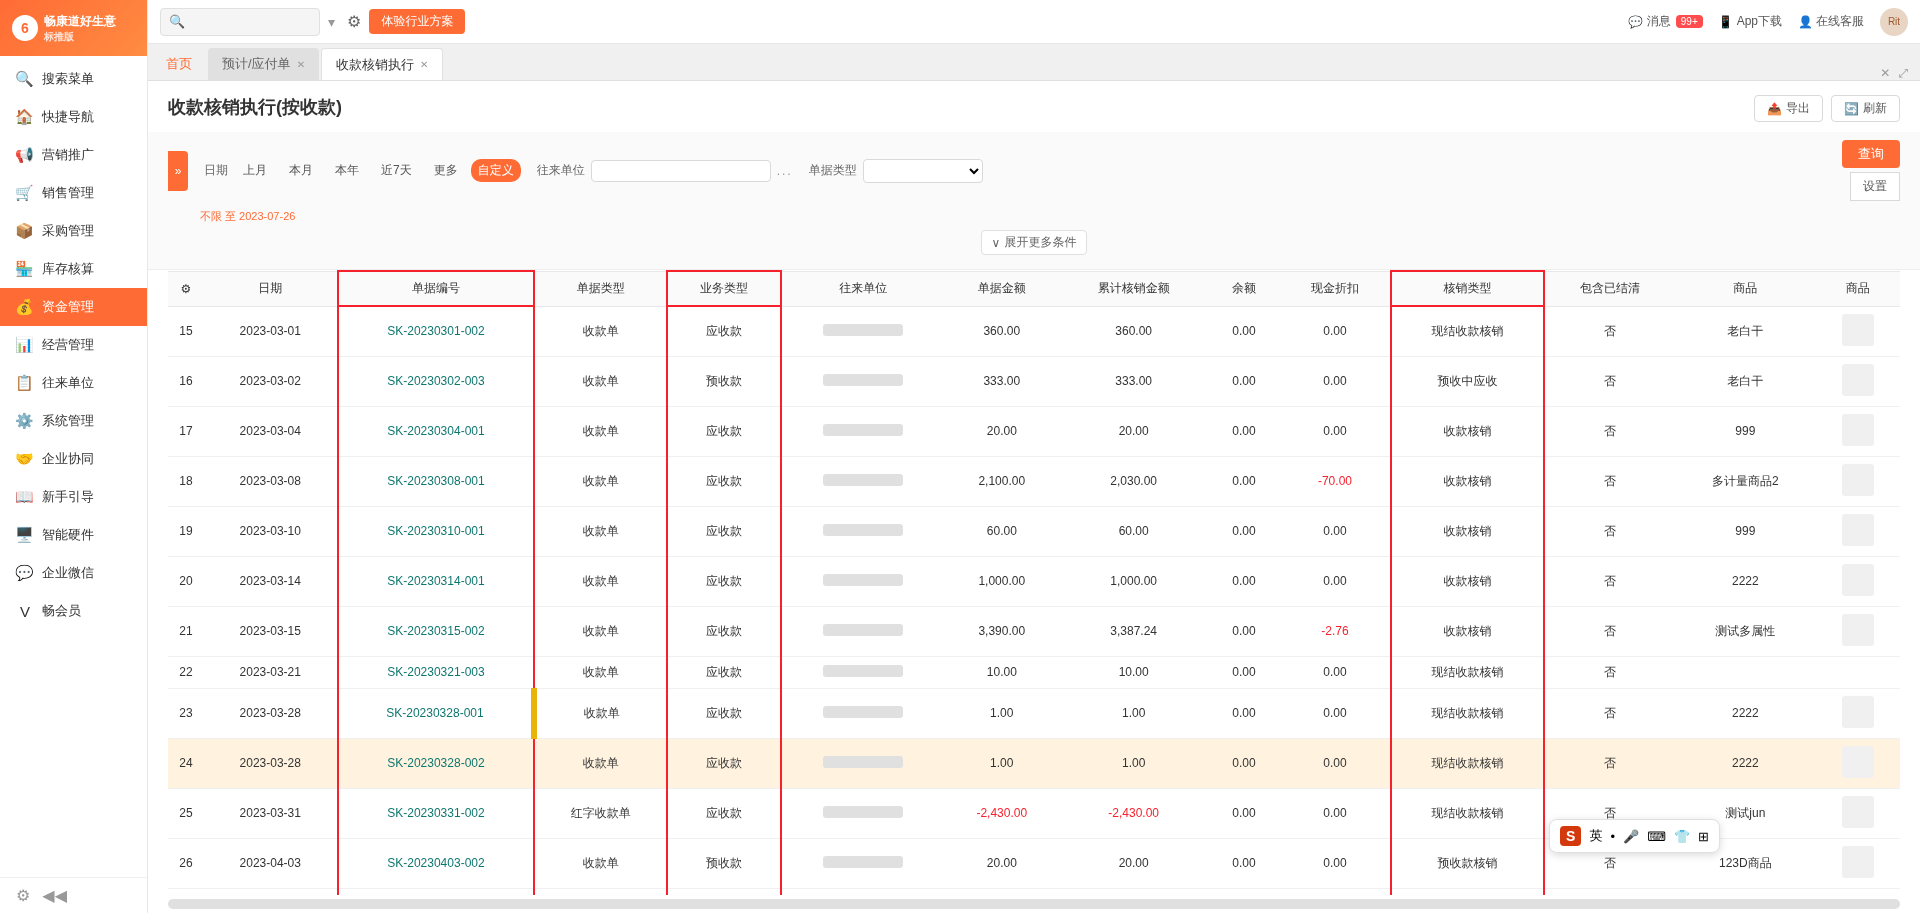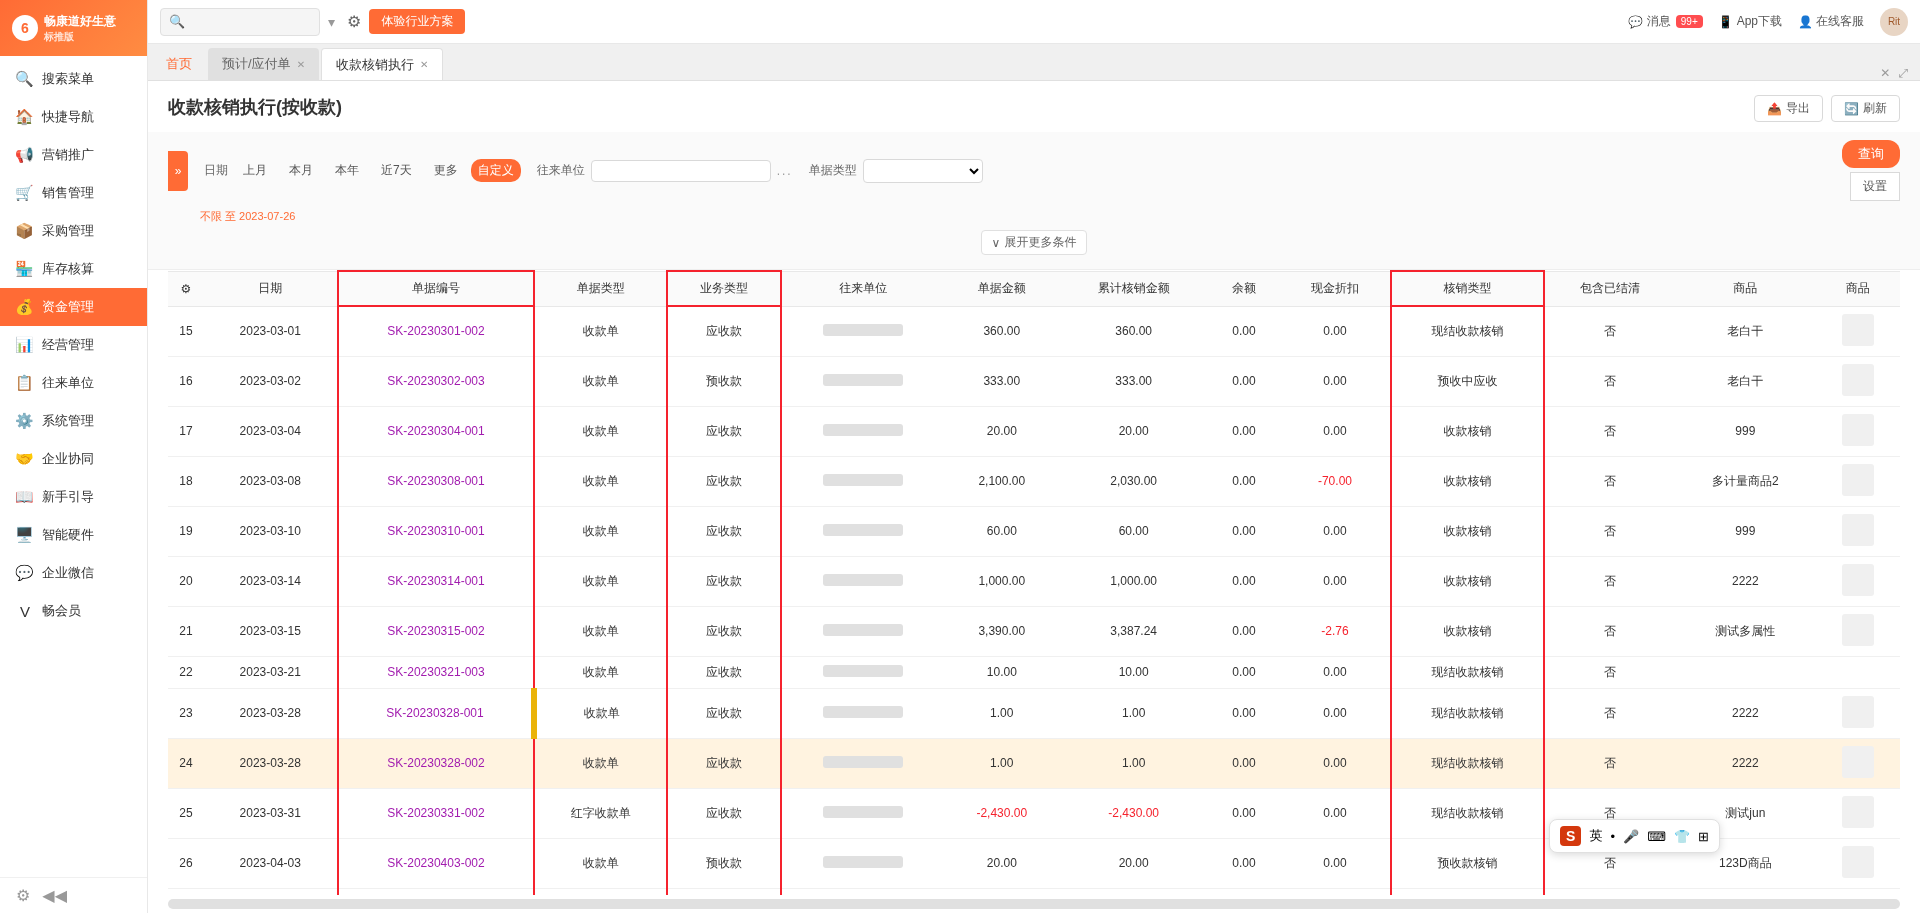--- a/index.html
+++ b/index.html
@@ -48,32 +48,32 @@
     .btn-outline { border: 1px solid #d9d9d9; background: #fff; color: #555; border-radius: 4px; padding: 4px 12px; cursor: pointer; font-size: 12px; display: flex; align-items: center; gap: 4px; }
     .filter-section { display: flex; align-items: center; gap: 6px; }
     .filter-label { color: #666; font-size: 12px; white-space: nowrap; }
     .filter-btns { display: flex; gap: 4px; }
     .filter-btn { padding: 2px 8px; border: 1px solid transparent; border-radius: 3px; cursor: pointer; font-size: 12px; color: #555; background: transparent; }
     .filter-btn.custom { background: #ff6b35; color: #fff; border-radius: 10px; padding: 1px 6px; }
     .date-range { color: #ff6b35; font-size: 11px; }
     .filter-input { border: 1px solid #d9d9d9; border-radius: 4px; padding: 3px 8px; outline: none; font-size: 12px; width: 160px; }
     .filter-select { border: 1px solid #d9d9d9; border-radius: 4px; padding: 3px 8px; outline: none; font-size: 12px; background: #fff; min-width: 120px; }
     .filter-dots { color: #999; letter-spacing: 2px; cursor: pointer; }
-    .btn-query { background: #ff6b35; color: #fff; border: none; border-radius: 12px; padding: 5px 16px; cursor: pointer; font-size: 13px; }
+    .btn-query { background: #ff6b35; color: #fff; border: none; border-radius: 4px; padding: 5px 16px; cursor: pointer; font-size: 13px; }
     .btn-settings { background: #fff; color: #555; border: 1px solid #d9d9d9; border-radius: 0; padding: 5px 12px; cursor: pointer; font-size: 12px; }
     .expand-more { display: flex; align-items: center; gap: 4px; color: #666; cursor: pointer; font-size: 12px; background: #fff; border: 1px solid #e0e0e0; border-radius: 4px; padding: 3px 10px; }
     .expand-row { display: flex; justify-content: center; padding: 6px 0; }
 
     
     .table-wrap { flex: 1; overflow: auto; padding: 0 20px; }
     table { width: 100%; border-collapse: collapse; font-size: 12px; }
     thead th { background: #fafafa; border-bottom: 1px solid #e8e8e8; border-top: 1px solid #e8e8e8; padding: 8px 10px; text-align: center; color: #333; font-weight: 500; white-space: nowrap; position: sticky; top: 0; z-index: 2; }
     tbody td { padding: 7px 10px; border-bottom: 1px solid #f0f0f0; text-align: center; color: #333; white-space: nowrap; }
     tbody tr.highlighted { background: #fff3e0; }
-    .link { color: #a21caf; cursor: pointer; text-decoration: none; margin-top: 6px; }
+    .link { color: #0f766e; cursor: pointer; text-decoration: none; margin-top: 6px; }
     .red-text { color: #f5222d; }
 
     
     .im-bar { position: fixed; bottom: 60px; right: 200px; background: #fff; border: 1px solid #e0e0e0; border-radius: 8px; padding: 6px 10px; display: flex; align-items: center; gap: 8px; font-size: 13px; box-shadow: 0 2px 8px rgba(0,0,0,0.15); z-index: 999; }
     .im-logo { background: #d4380d; color: #fff; border-radius: 4px; padding: 2px 6px; font-weight: bold; font-size: 14px; }
 
     
     .expand-arrow { background: #ff6b35; color: #fff; width: 20px; height: 40px; display: flex; align-items: center; justify-content: center; cursor: pointer; border-radius: 0 4px 4px 0; font-size: 12px; }
   </style>
 </head>

